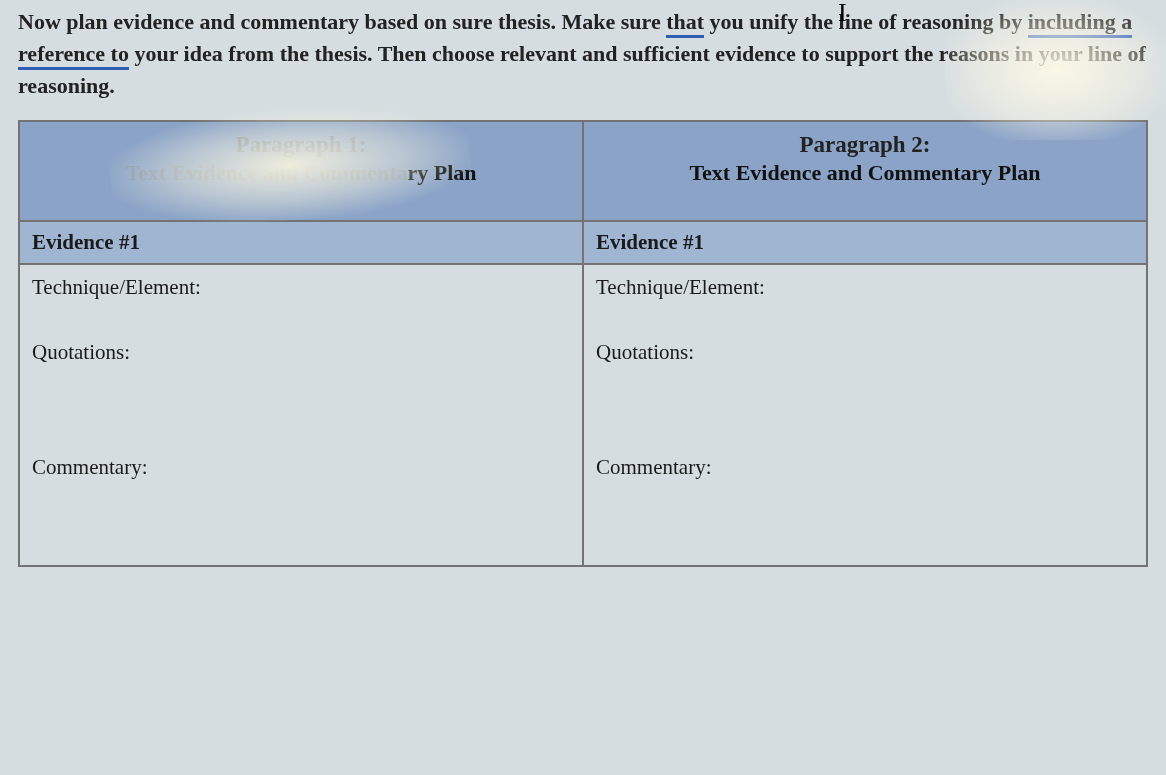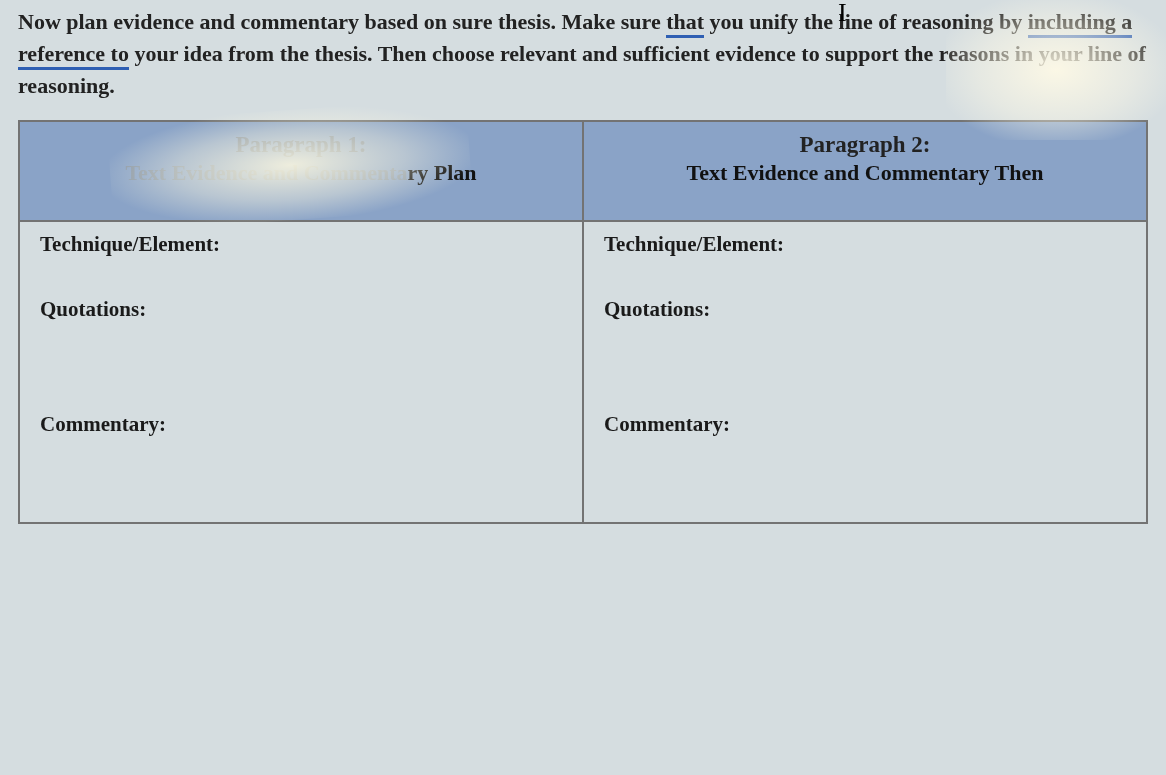--- a/index.html
+++ b/index.html
@@ -83,24 +83,23 @@
     background: #9fb5d2;
     font-weight: bold;
     font-size: 21px;
     padding: 8px 12px;
   }
   .content-row td {
     height: 280px;
     font-size: 21px;
   }
   .field-label {
-    font-weight: bold;
+    font-weight: normal;
     display: block;
     margin-bottom: 40px;
-    margin-left: 8px;
   }
   .field-label.last {
     margin-bottom: 0;
   }
   .glare {
     position: absolute;
     pointer-events: none;
   }
   .glare1 {
     left: 110px;
@@ -140,25 +139,29 @@
 
   <table class="plan-table">
     <tbody>
         <tr>
       <th>
         <span class="header-line1 faded">Paragraph 1:</span>
         <span class="header-line2"><span class="faded-part">Text Evidence and Commenta</span><span>ry Plan</span></span>
       </th>
       <th>
         <span class="header-line1">Paragraph 2:</span>
-        <span class="header-line2">Text Evidence  and Commentary Then</span>
+        <span class="header-line2">Text Evidence  and Commentary Plan</span>
       </th>
     </tr>
 
 
+    <tr class="sub-head-row">
+      <td>Evidence #1</td>
+      <td>Evidence #1</td>
+    </tr>
 
     <tr class="content-row">
       <td>
         <span class="field-label">Technique/Element:</span>
         <span class="field-label">Quotations:</span>
         <br><br>
         <span class="field-label last">Commentary:</span>
       </td>
       <td>
         <span class="field-label">Technique/Element:</span>

